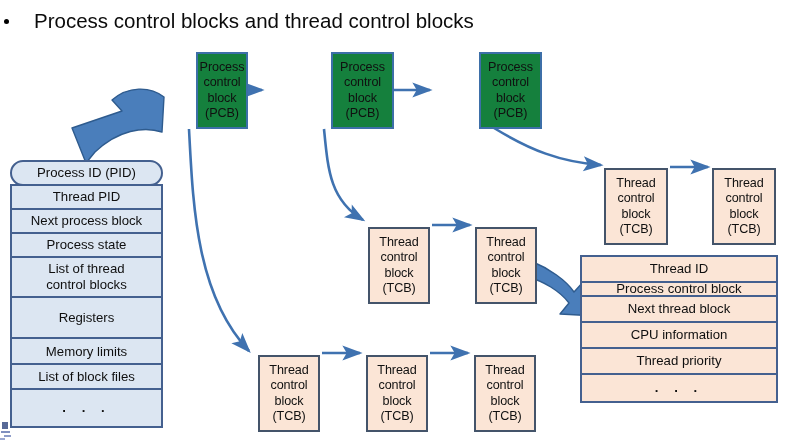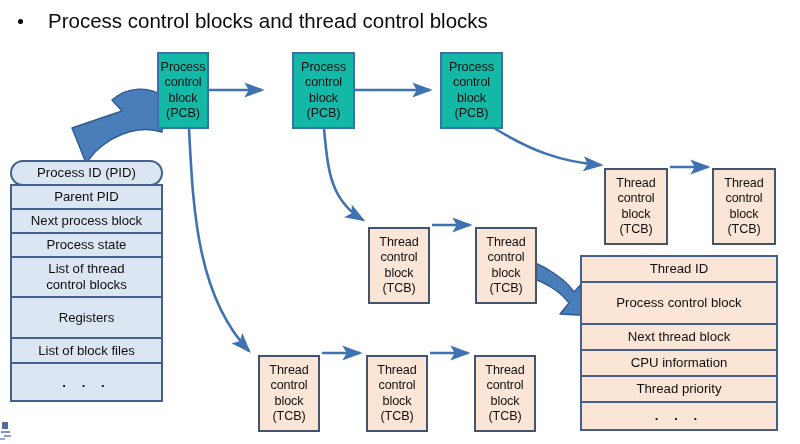--- a/index.html
+++ b/index.html
@@ -4,39 +4,39 @@
 <style>
   html,body{margin:0;padding:0;}
   body{
     width:800px;height:444px;overflow:hidden;background:#ffffff;
     font-family:"Liberation Sans","DejaVu Sans",sans-serif;
     color:#000000;position:relative;
   }
   #stage{position:absolute;left:0;top:0;width:800px;height:444px;}
 
   
-  #title-row{position:absolute;left:18px;top:6px;width:720px;height:30px;
+  #title-row{position:absolute;left:4px;top:6px;width:720px;height:30px;
     display:flex;align-items:center;}
   #title-bullet{width:5px;height:5px;border-radius:50%;background:#000;
     margin-right:25px;flex:none;}
   #title-text{font-size:20.5px;line-height:24px;color:#0b0b0b;white-space:nowrap;}
 
   
   #wires{position:absolute;left:0;top:0;width:800px;height:444px;
     pointer-events:none;}
 
   
   .node{
     position:absolute;box-sizing:border-box;
     border:2.2px solid #3b6ea8;
     display:flex;flex-direction:column;align-items:center;justify-content:center;
     font-size:12.6px;line-height:15.2px;text-align:center;color:#101010;
     letter-spacing:-0.1px;
   }
-  .node.pcb{background:#14b8a6;border-color:#3d6fa8;}
+  .node.pcb{background:#15803d;border-color:#3d6fa8;margin-left:39px;}
   .node.tcb{background:#fbe5d6;border-color:#44546a;margin-top:40px;}
   .node span{display:block;white-space:nowrap;}
 
   
   .struct{position:absolute;box-sizing:border-box;}
   .struct .row{
     box-sizing:border-box;
     border:2.1px solid #44608f;
     margin-top:-2.1px;
     display:flex;align-items:center;justify-content:center;
@@ -165,32 +165,33 @@
   </div>
   <div class="node tcb" style="left:474px;top:315px;width:62px;height:77px;">
     <span>Thread</span>
     <span>control</span>
     <span>block</span>
     <span>(TCB)</span>
   </div>
 
   <div class="struct" id="pcb-struct">
       <div class="row" style="height: 26px; border-radius: 13px;">Process ID (PID)</div>
-      <div class="row" style="height: 26px;">Parent PID</div>
+      <div class="row" style="height: 26px;">Thread PID</div>
       <div class="row" style="height: 26px;">Next process block</div>
       <div class="row" style="height: 26px;">Process state</div>
       <div class="row" style="height: 42px;">List of thread<br>control blocks</div>
       <div class="row" style="height: 44px;">Registers</div>
+      <div class="row" style="height: 28px;">Memory limits</div>
       <div class="row" style="height: 27px;">List of block files</div>
       <div class="row dots" style="height: 40px;">. . .</div>
     </div>
 
   <div class="struct" id="tcb-struct">
       <div class="row" style="height: 28px;">Thread ID</div>
-      <div class="row" style="height: 44px;">Process control block</div>
+      <div class="row" style="height: 16px;">Process control block</div>
       <div class="row" style="height: 28px;">Next thread block</div>
       <div class="row" style="height: 28px;">CPU information</div>
       <div class="row" style="height: 28px;">Thread priority</div>
       <div class="row dots" style="height: 30px;">. . .</div>
     </div>
 
   <div id="logo-crumb">
     <svg width="26" height="26" viewBox="0 0 26 26" xmlns="http://www.w3.org/2000/svg">
       <path d="M2,4 h6 v7 h-6 z" fill="#3a4f86"></path>
       <path d="M1,13 h9 v2 h-9 z" fill="#6a7db5"></path>

